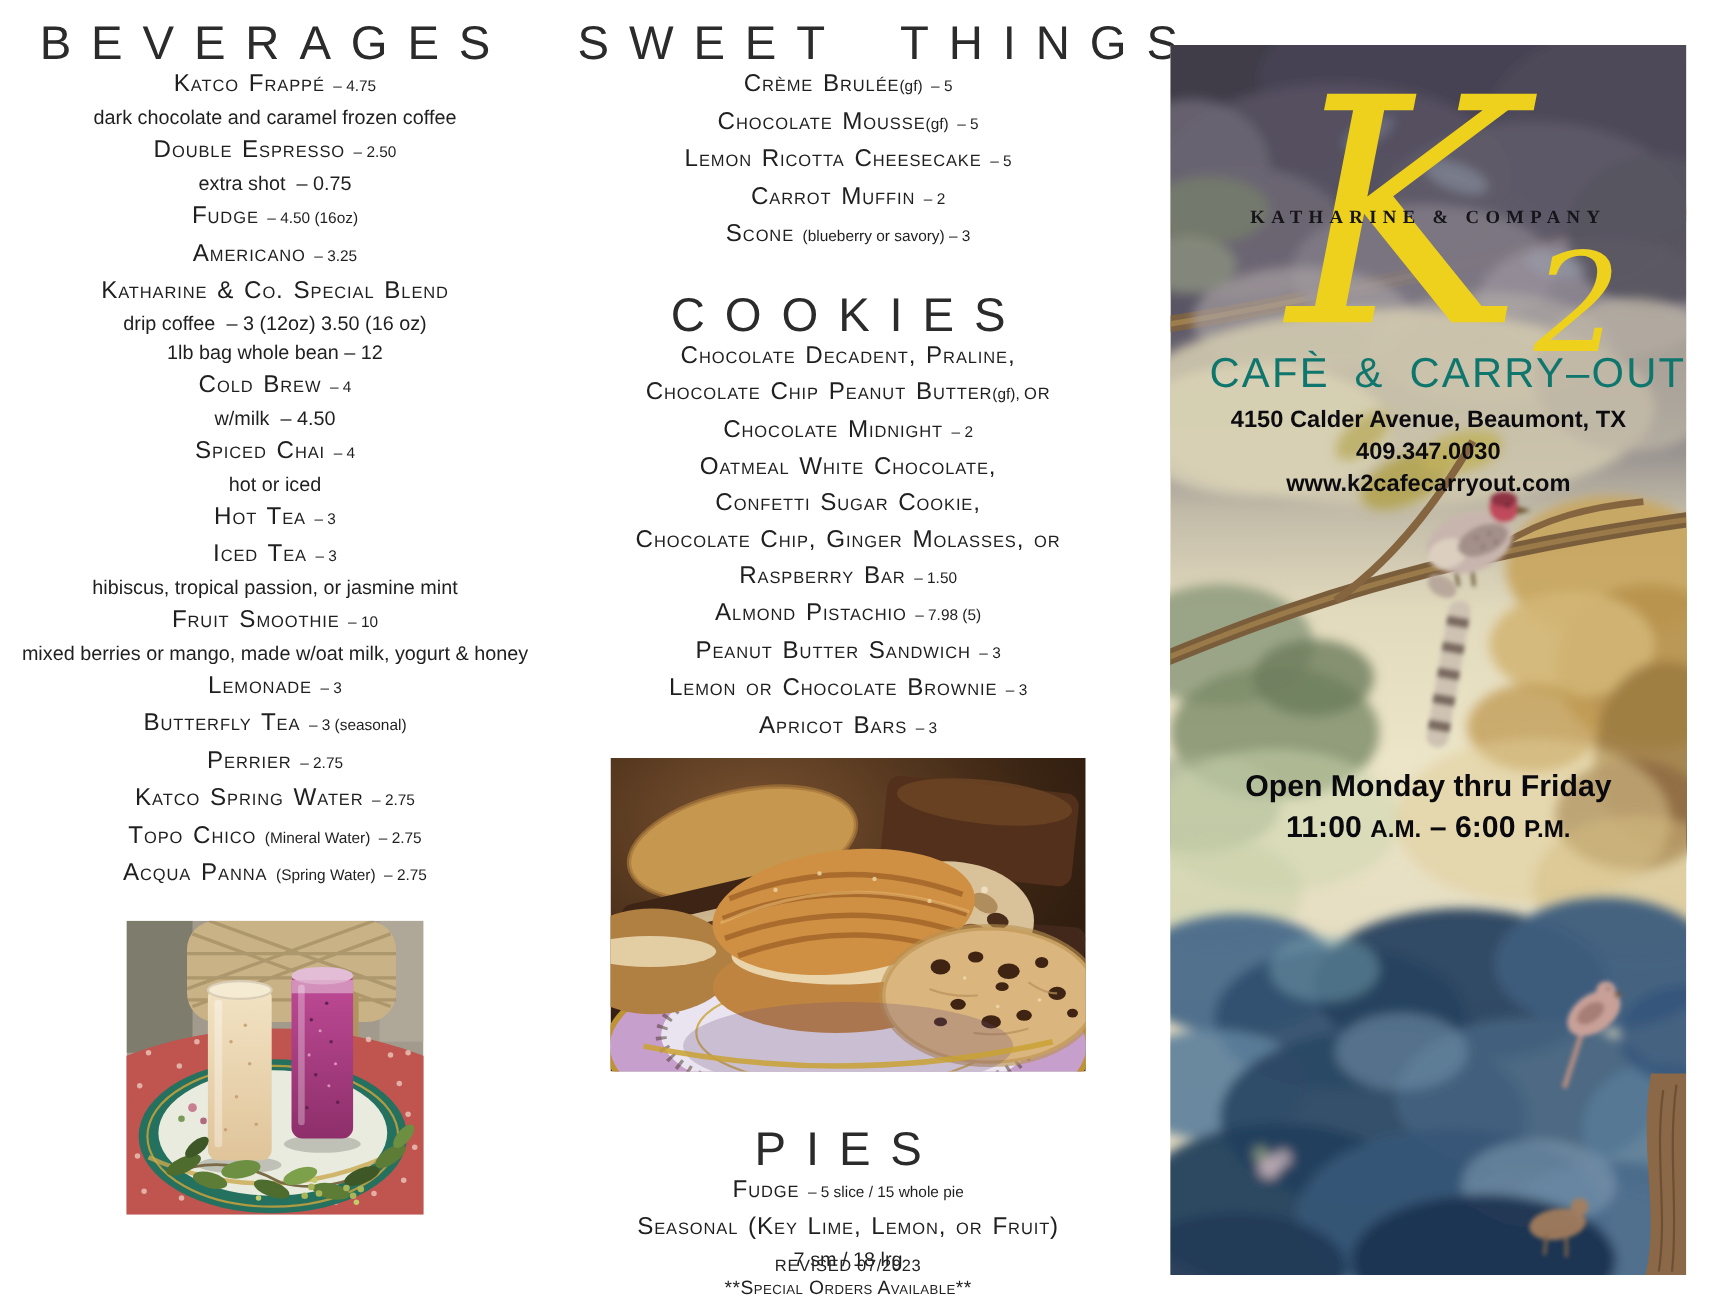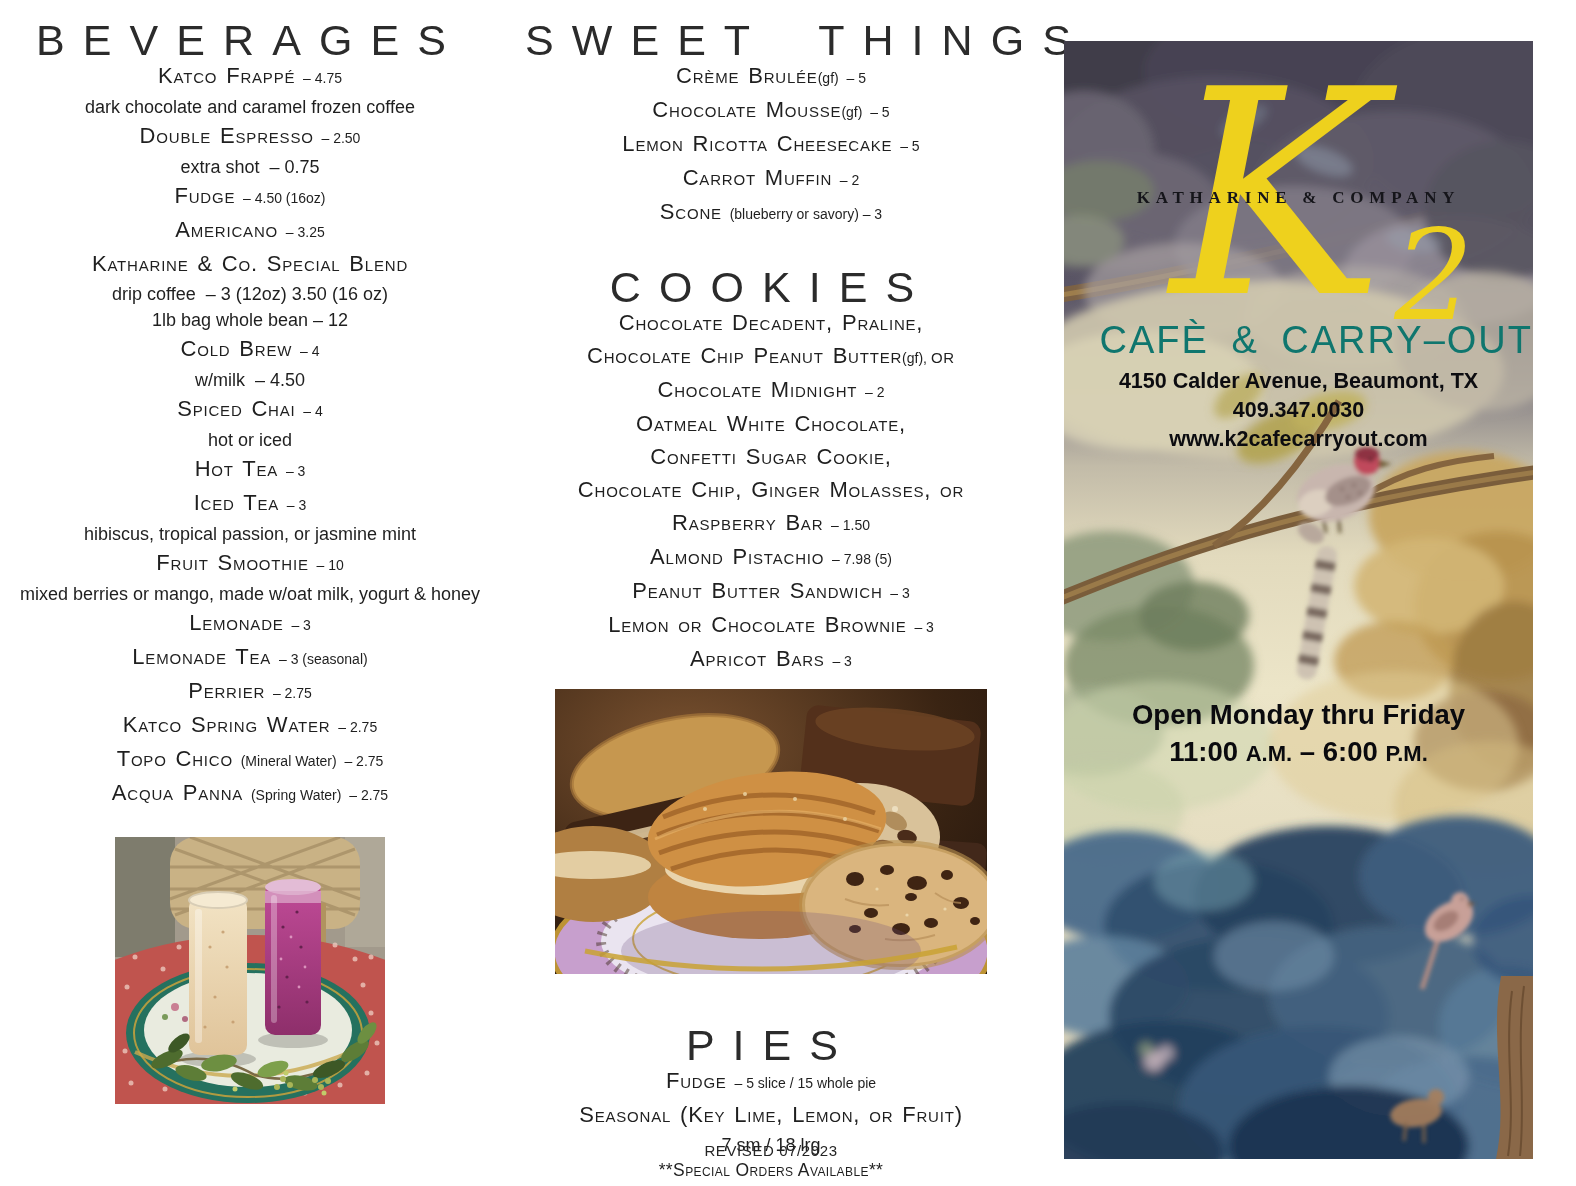--- a/index.html
+++ b/index.html
@@ -85,21 +85,21 @@
       <div class="line item"><span class="sc">Iced Tea</span><span class="plain">&nbsp;&nbsp;– 3</span></div>
 
       <div class="line sub"><span class="plain">hibiscus, tropical passion, or jasmine mint</span></div>
 
       <div class="line item"><span class="sc">Fruit Smoothie</span><span class="plain">&nbsp;&nbsp;– 10</span></div>
 
       <div class="line sub"><span class="plain">mixed berries or mango, made w/oat milk, yogurt &amp; honey</span></div>
 
       <div class="line item"><span class="sc">Lemonade</span><span class="plain">&nbsp;&nbsp;– 3</span></div>
 
-      <div class="line item"><span class="sc">Lemonade Tea</span><span class="plain">&nbsp;&nbsp;– 3 (seasonal)</span></div>
+      <div class="line item"><span class="sc">Butterfly Tea</span><span class="plain">&nbsp;&nbsp;– 3 (seasonal)</span></div>
 
       <div class="line item"><span class="sc">Perrier</span><span class="plain">&nbsp;&nbsp;– 2.75</span></div>
 
       <div class="line item"><span class="sc">Katco Spring Water</span><span class="plain">&nbsp;&nbsp;– 2.75</span></div>
 
       <div class="line item"><span class="sc">Topo Chico</span><span class="plain">&nbsp;&nbsp;(Mineral Water)&nbsp; – 2.75</span></div>
 
       <div class="line item"><span class="sc">Acqua Panna</span><span class="plain">&nbsp;&nbsp;(Spring Water)&nbsp; – 2.75</span></div>
     </div>
 

